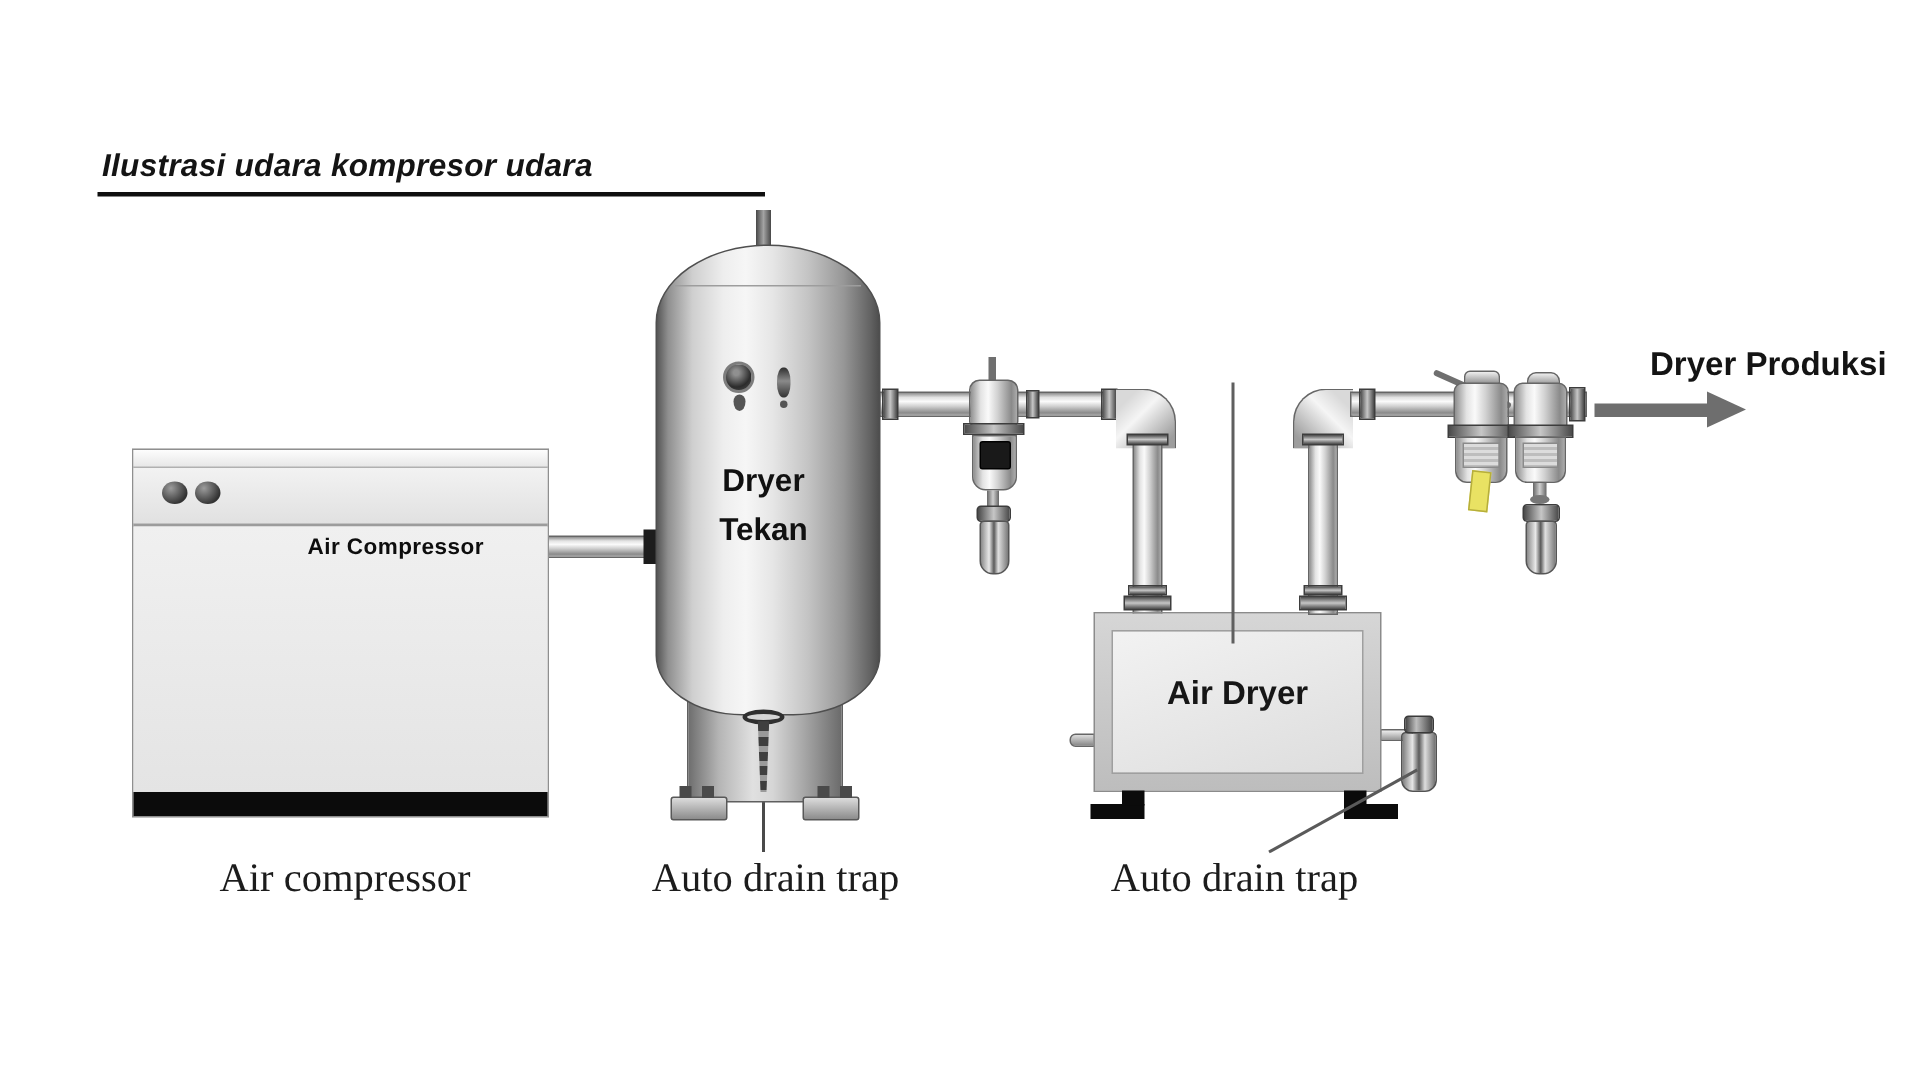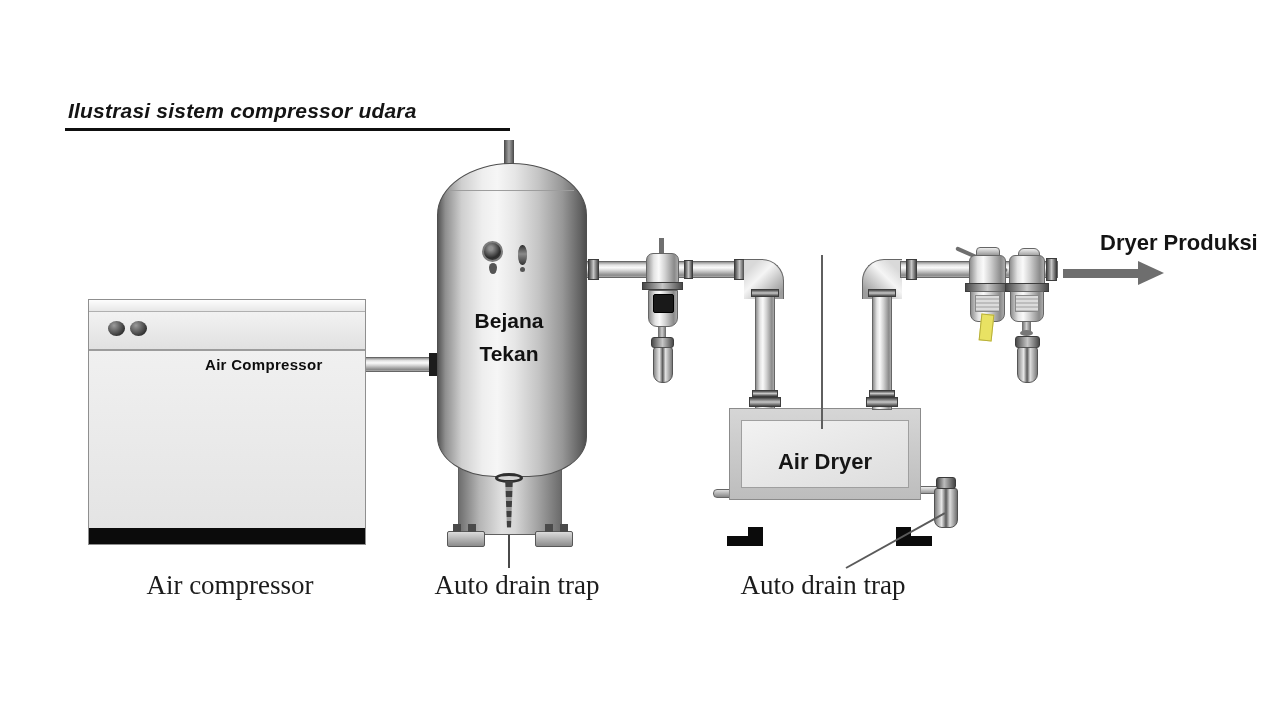--- a/index.html
+++ b/index.html
@@ -88,21 +88,21 @@
   .f1-head { left:646px; top:253px; width:33px; height:31px; border-radius:7px 7px 3px 3px; z-index:4; }
   .f1-collar { left:642px; top:282px; width:41px; height:8px; z-index:4; }
   .f1-body { left:648px; top:290px; width:30px; height:37px; border-radius:0 0 9px 9px; z-index:4; }
   .f1-window { left:653px; top:294px; width:21px; height:19px; background:#191919; border:1px solid #000; border-radius:2px; z-index:5; }
   .f1-neck { left:658px; top:327px; width:8px; height:11px; background:linear-gradient(90deg,#666,#cfcfcf 50%,#666); z-index:4; }
   .f1-drain-collar { left:651px; top:337px; width:23px; height:11px; border-radius:3px; z-index:4; }
   .f1-drain-body { left:653px; top:347px; width:20px; height:36px; border-radius:3px 3px 9px 9px; z-index:4;
     background:linear-gradient(90deg,#8a8a8a,#e8e8e8 30%,#5a5a5a 48%,#e0e0e0 64%,#7a7a7a); border:1px solid #555; }
 
   
-  .dryer { left:729px; top:408px; width:192px; height:92px; background:linear-gradient(180deg,#d6d6d6,#bdbdbd); border:1px solid #8b8b8b; z-index:2; }
+  .dryer { left:729px; top:408px; width:192px; height:120px; background:linear-gradient(180deg,#d6d6d6,#bdbdbd); border:1px solid #8b8b8b; z-index:2; }
   .dryer-inner { position:absolute; left:11px; top:11px; right:11px; bottom:11px;
     background:linear-gradient(160deg,#f2f2f2,#dddddd); border:1px solid #9f9f9f; }
   .dryer-label { position:absolute; left:0; right:0; top:28px; text-align:center; font-size:22px; font-weight:600; color:#161616; }
   .dfoot { background:var(--base_black); z-index:2; }
   .dfl-h { left:727px; top:536px; width:36px; height:10px; }
   .dfl-v { left:748px; top:527px; width:15px; height:10px; }
   .dfr-h { left:896px; top:536px; width:36px; height:10px; }
   .dfr-v { left:896px; top:527px; width:15px; height:10px; }
   .dryer-stub-l { left:713px; top:489px; width:17px; height:9px; background:linear-gradient(180deg,#ddd,#888); border:1px solid #666; border-radius:4px 0 0 4px; z-index:1; }
   .dryer-stub-r { left:920px; top:486px; width:22px; height:8px; background:linear-gradient(180deg,#eee,#999); border:1px solid #666; z-index:1; }
@@ -153,21 +153,21 @@
   .arrow-shaft { left:1063px; top:269px; width:77px; height:9px; background:var(--arrow_gray); z-index:2; }
   .arrow-head { left:1138px; top:261px; width:0; height:0; z-index:2;
     border-left:26px solid var(--arrow_gray); border-top:12px solid transparent; border-bottom:12px solid transparent; }
   .prod-label { left:1100px; top:230px; font-size:22px; font-weight:600; color:var(--ink); white-space:nowrap; }
 </style>
 </head>
 <body>
 
 <div id="canvas">
 
-  <div class="abs title">Ilustrasi sistem compressor udara</div>
+  <div class="abs title">Ilustrasi udara kompresor udara</div>
   <div class="abs title-underline"></div>
 
   <div class="abs compressor">
     <div class="comp-top"></div>
     <div class="comp-band">
       <div class="comp-dot d1"></div>
       <div class="comp-dot d2"></div>
     </div>
     <div class="comp-body">
       <span class="comp-label">Air Compressor</span>
@@ -179,21 +179,21 @@
   <div class="abs pipe-c-flange"></div>
 
   <div class="abs vessel-stem"></div>
   <div class="abs vessel-body">
     <div class="vessel-seam"></div>
   </div>
   <div class="abs vessel-gauge"></div>
   <div class="abs gauge-drop"></div>
   <div class="abs vessel-valve"></div>
   <div class="abs vessel-valve-dot"></div>
-  <div class="abs vessel-label">Bejana Tekan</div>
+  <div class="abs vessel-label">Dryer Tekan</div>
   <div class="abs vessel-pedestal"></div>
   <div class="abs vessel-foot fl"></div>
   <div class="abs vessel-foot fr"></div>
   <div class="abs vessel-tab t1"></div>
   <div class="abs vessel-tab t2"></div>
   <div class="abs vessel-tab t3"></div>
   <div class="abs vessel-tab t4"></div>
   <div class="abs vdrain-ring"></div>
   <div class="abs vdrain-stem"></div>
   <div class="abs leader-vdrain"></div>

